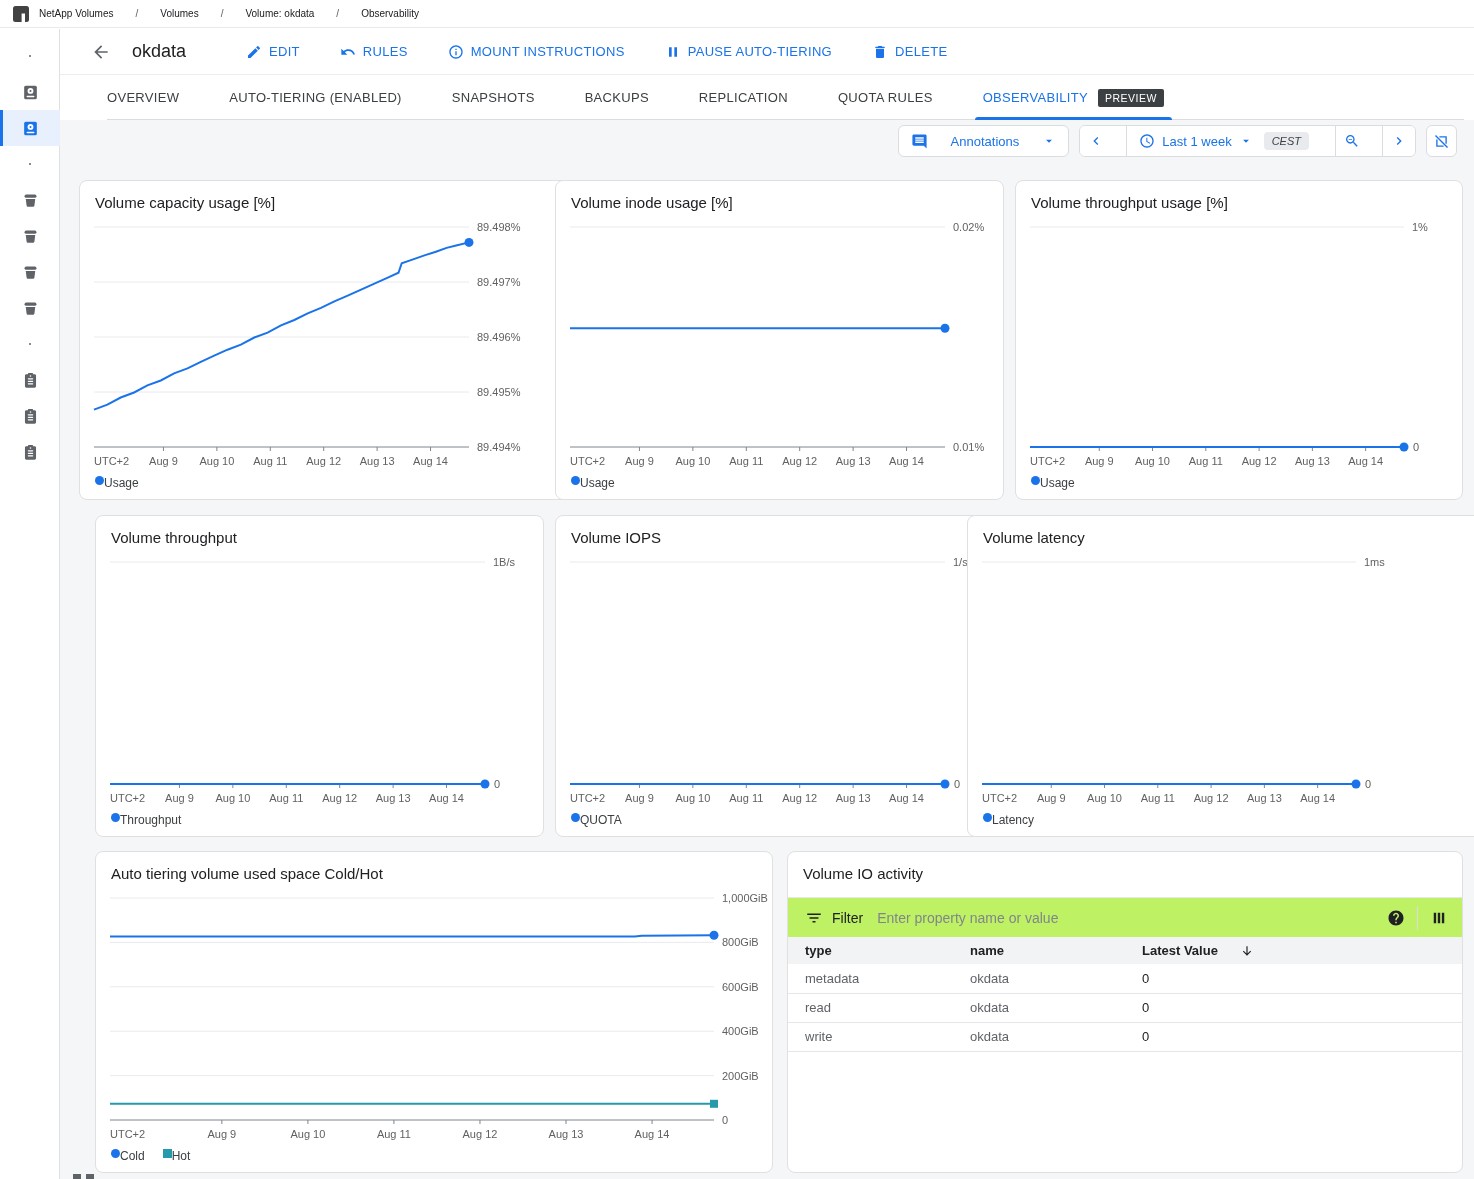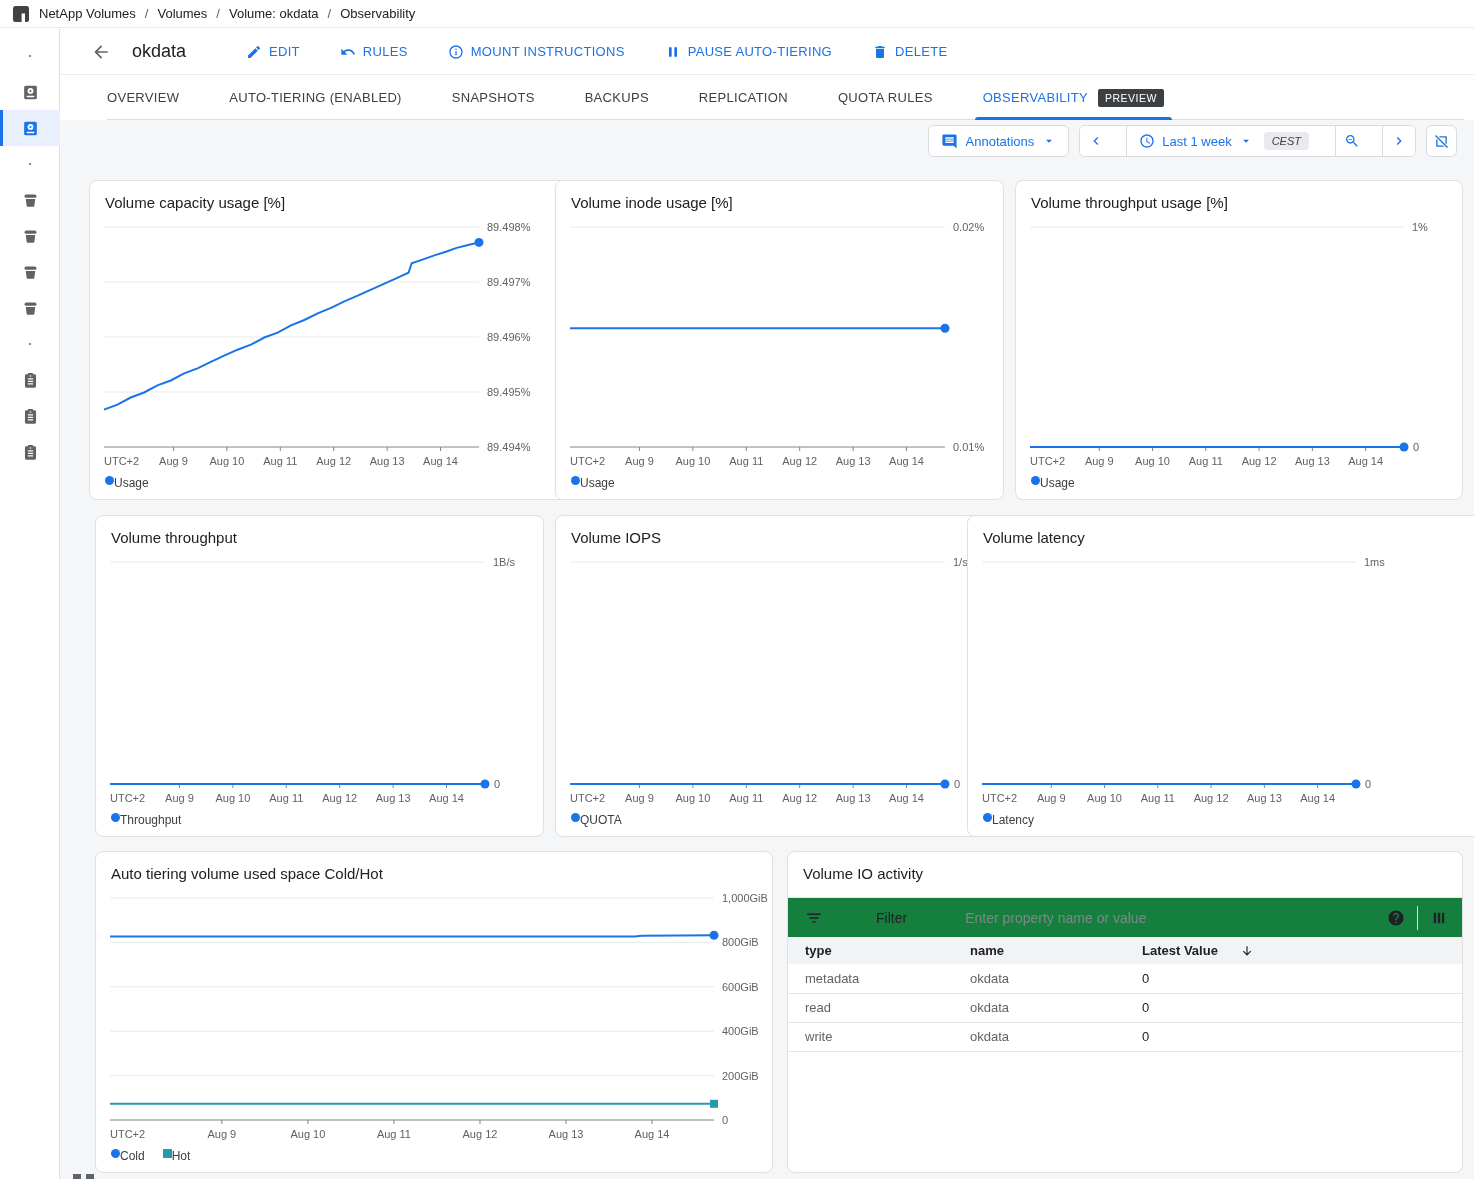--- a/index.html
+++ b/index.html
@@ -3,21 +3,21 @@
 <meta charset="utf-8">
 <style>
   * { margin:0; padding:0; box-sizing:border-box; }
   html,body { width:1474px; height:1179px; overflow:hidden; background:#fff;
     font-family:"Liberation Sans","DejaVu Sans",sans-serif; color:#202124; }
 
   
   .topbar { position:absolute; left:0; top:0; width:1474px; height:28px; background:#fff;
     border-bottom:1px solid #e8eaed; display:flex; align-items:center; padding-left:13px; }
   .topbar .logo { width:16px; height:16px; margin-right:10px; flex:0 0 auto; }
-  .breadcrumb { display:flex; align-items:flex-start; gap:9px; font-size:13px; color:#202124; }
+  .breadcrumb { display:flex; align-items:flex-start; gap:22px; font-size:10px; color:#202124; }
   .breadcrumb .sep { color:#5f6368; }
   .breadcrumb .bc-item { cursor:pointer; }
 
   
   .sidebar { position:absolute; left:0; top:29px; width:60px; bottom:0; background:#fff;
     border-right:1px solid #e0e0e0; padding-top:9px; }
   .side-item { width:60px; height:36px; display:flex; align-items:center; justify-content:center;
     color:#5f6368; position:relative; }
   .side-item svg { width:19px; height:19px; fill:currentColor; }
   .side-item.is-dot svg { width:8px; height:8px; }
@@ -48,21 +48,21 @@
     background:#1a73e8; border-radius:3px 3px 0 0; z-index:2; }
   .tab .badge { margin-left:10px; background:#3c4043; color:#fff; font-size:10.5px; font-weight:500;
     letter-spacing:.5px; padding:3px 7px; border-radius:2px; }
 
   
   .content { position:absolute; left:60px; top:120px; right:0; bottom:0; background:#f5f6f8; }
 
   
   .toolbar { position:absolute; top:5px; right:17px; height:32px; display:flex; align-items:center; gap:10px; }
   .tb-btn { height:32px; background:#fff; border:1px solid #dadce0; border-radius:6px; color:#1a73e8;
-    display:flex; align-items:center; gap:8px; padding:0 12px; font-size:13px; font-weight:500;
+    display:flex; align-items:center; gap:23px; padding:0 12px; font-size:13px; font-weight:500;
     cursor:pointer; font-family:inherit; }
   .tb-btn svg { width:17px; height:17px; fill:#1a73e8; }
   .tb-group { height:32px; background:#fff; border:1px solid #dadce0; border-radius:6px;
     display:flex; align-items:stretch; overflow:hidden; }
   .tb-group > * { border:none; background:#fff; color:#1a73e8; display:flex; align-items:center;
     padding:0 8px; cursor:pointer; font-family:inherit; }
   .tb-group > * + * { border-left:1px solid #dadce0;margin-left:14px; }
   .tb-group svg { width:16px; height:16px; fill:#1a73e8; }
   .time-btn { gap:7px; font-size:13px; font-weight:500; color:#1a73e8; padding:0 12px !important; }
   .tz-badge { background:#e8eaed; color:#3c4043; font-size:11px; font-weight:500; padding:3px 8px;
@@ -74,21 +74,21 @@
   .chart-card svg.plot { position:absolute; left:0; top:0; }
   .legend { position:absolute; left:15px; bottom:9px; display:flex; gap:18px; align-items:center;
     font-size:12px; color:#3c4043; }
   .legend .item { display:flex; align-items:flex-start; }
   .legend .mk { width:9px; height:9px; display:inline-block; }
   .legend .mk.circle { border-radius:50%; }
 
   
   .io-title { position:absolute; left:15px; top:13px; font-size:15px; color:#202124; }
   .io-filter-row { position:absolute; left:0; right:0; top:45px; height:40px; border-top:1px solid #e6e8ea;
-    display:flex; align-items:center; padding:0 14px 0 17px; background:#15803d;gap:44px; }
+    display:flex; align-items:center; padding:0 14px 0 17px; background:#bef264; }
   .io-filter-row .filter-icon { width:18px; height:18px; fill:#202124; flex:0 0 auto; }
   .io-filter-row .filter-label { font-size:14px; font-weight:500; color:#202124; margin:0 14px 0 9px; }
   .io-filter-row input { flex:1; border:none; outline:none; font-size:14px; color:#202124;
     font-family:inherit; background:transparent; }
   .io-filter-row input::placeholder { color:#80868b; }
   .io-filter-row .right-icons { display:flex; align-items:center; gap:0; }
   .io-filter-row .right-icons .vdiv { width:1px; height:24px; background:#dadce0; margin:0 12px; }
   .io-filter-row .right-icons svg { width:18px; height:18px; fill:#202124; cursor:pointer; }
   .io-table { position:absolute; left:0; right:0; top:85px; border-collapse:collapse; width:100%; }
   .io-table th { background:#f1f3f4; text-align:left; font-size:13px; font-weight:700; color:#202124;
@@ -316,21 +316,21 @@
       <svg viewBox="0 0 24 24">
         <g fill="none" stroke="#1a73e8" stroke-width="1.9">
           <path d="M9 5.5h9.5V15"></path>
             <path d="M15 18.5H5.5V9"></path>
             <path d="M3.5 3.5l17 17"></path>
         </g>
       </svg>
     </button>
   </div>
 
-  <div class="card chart-card" style="left:29px; top:60px; width:517px; height:320px">
+  <div class="card chart-card" style="left:19px; top:60px; width:517px; height:320px">
     <div class="chart-title">Volume capacity usage [%]</div>
   <svg class="plot" width="447" height="318">
         <line x1="14" x2="389" y1="46" y2="46" stroke="#e9eaec" stroke-width="1"></line>
         <text x="397" y="50" fill="#616161" font-size="11" font-family="Liberation Sans, DejaVu Sans, sans-serif">89.498%</text>
         <line x1="14" x2="389" y1="101.0000000001954" y2="101.0000000001954" stroke="#e9eaec" stroke-width="1"></line>
         <text x="397" y="105.0000000001954" fill="#616161" font-size="11" font-family="Liberation Sans, DejaVu Sans, sans-serif">89.497%</text>
         <line x1="14" x2="389" y1="156.0000000003908" y2="156.0000000003908" stroke="#e9eaec" stroke-width="1"></line>
         <text x="397" y="160.0000000003908" fill="#616161" font-size="11" font-family="Liberation Sans, DejaVu Sans, sans-serif">89.496%</text>
         <line x1="14" x2="389" y1="210.9999999998046" y2="210.9999999998046" stroke="#e9eaec" stroke-width="1"></line>
         <text x="397" y="214.9999999998046" fill="#616161" font-size="11" font-family="Liberation Sans, DejaVu Sans, sans-serif">89.495%</text>

